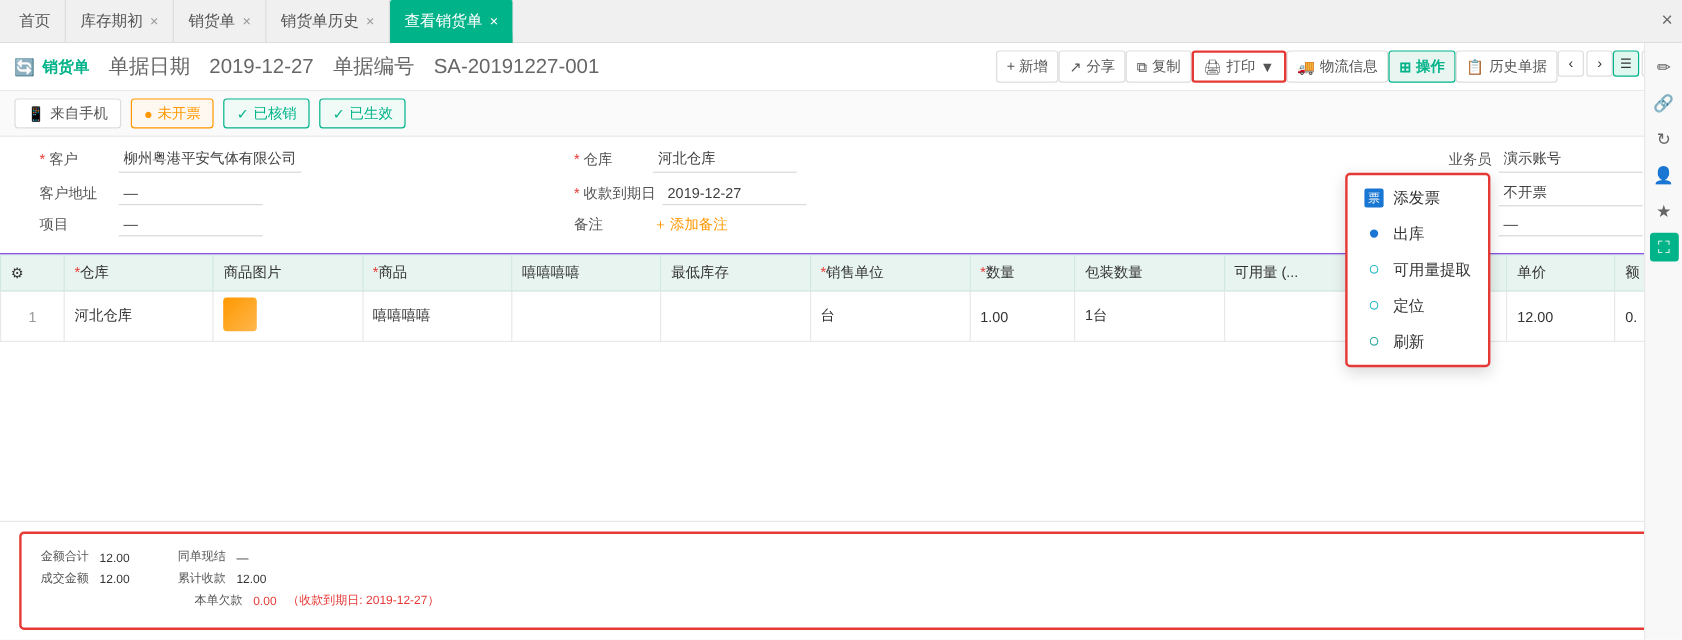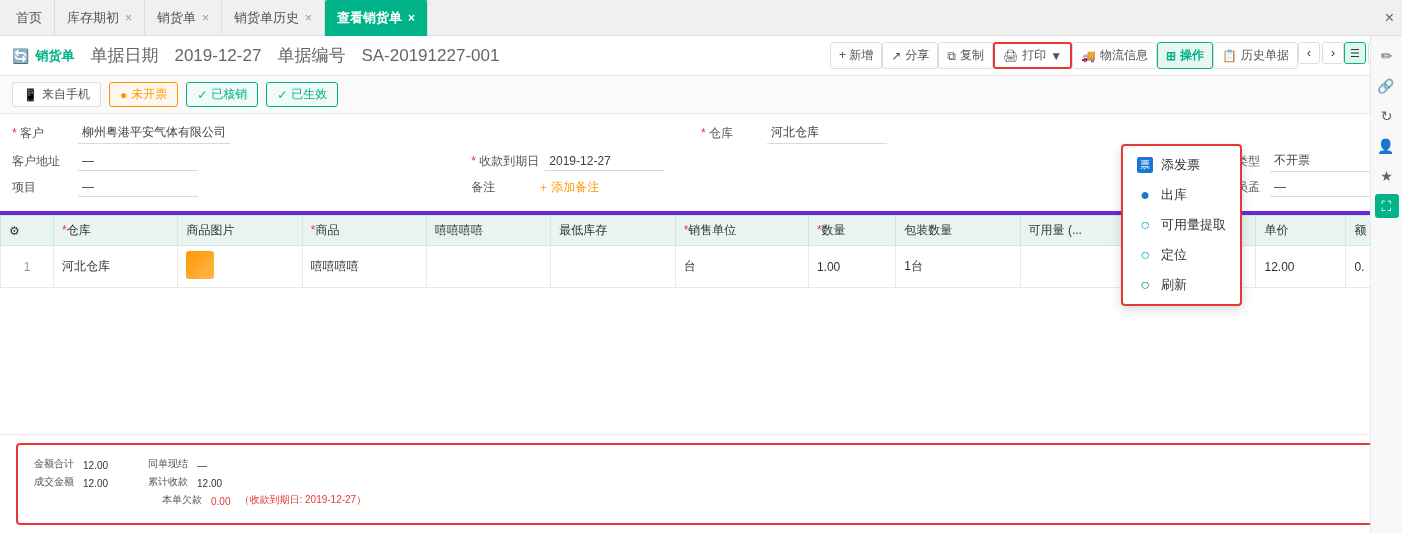--- a/index.html
+++ b/index.html
@@ -30,21 +30,20 @@
     .tab .tab-close {
       margin-left: 6px;
       color: #999;
       font-size: 12px;
       cursor: pointer;
     }
     .tab.active {
       background: #00b389;
       color: #fff;
       border-radius: 2px 2px 0 0;
-      font-weight: bold;
     }
     .tab.active .tab-close { color: #fff; }
     .tab-close-right {
       position: absolute;
       right: 8px;
       font-size: 16px;
       cursor: pointer;
       color: #666;
     }
 
@@ -145,22 +144,22 @@
       border-radius: 3px;
       cursor: pointer;
       font-size: 12px;
     }
     .status-btn.orange { border-color: #ff9800; color: #ff9800; background: #fff8f0; }
     .status-btn.green-check { border-color: #00b389; color: #00b389; background: #f0faf7; }
     .status-btn.green-eff { border-color: #00b389; color: #00b389; background: #f0faf7; }
 
     
     .form-section {
-      padding: 8px 12px;
-      border-bottom: 4px solid #6d28d9;
+      padding: 8px 33px;
+      border-bottom: 1px solid #6d28d9;
     }
     .form-row {
       display: flex;
       align-items: center;
       margin-bottom: 6px;
       gap: 0;
     }
     .form-field {
       display: flex;
       align-items: center;
@@ -481,20 +480,24 @@
 
   <div class="form-section">
     <div class="form-row">
       <div class="form-field">
         <span class="form-label required">客户</span>
         <span class="form-value">柳州粤港平安气体有限公司</span>
       </div>
       <div class="form-field">
         <span class="form-label required">仓库</span>
         <span class="form-value">河北仓库</span>
+      </div>
+      <div class="form-field" style="justify-content:flex-end;">
+        <span class="staff-label">业务员</span>
+        <span class="form-value">演示账号</span>
       </div>
     </div>
     <div class="form-row">
       <div class="form-field">
         <span class="form-label">客户地址</span>
         <span class="form-value">—</span>
       </div>
       <div class="form-field">
         <span class="form-label required">收款到期日</span>
         <span class="form-value">2019-12-27</span>

